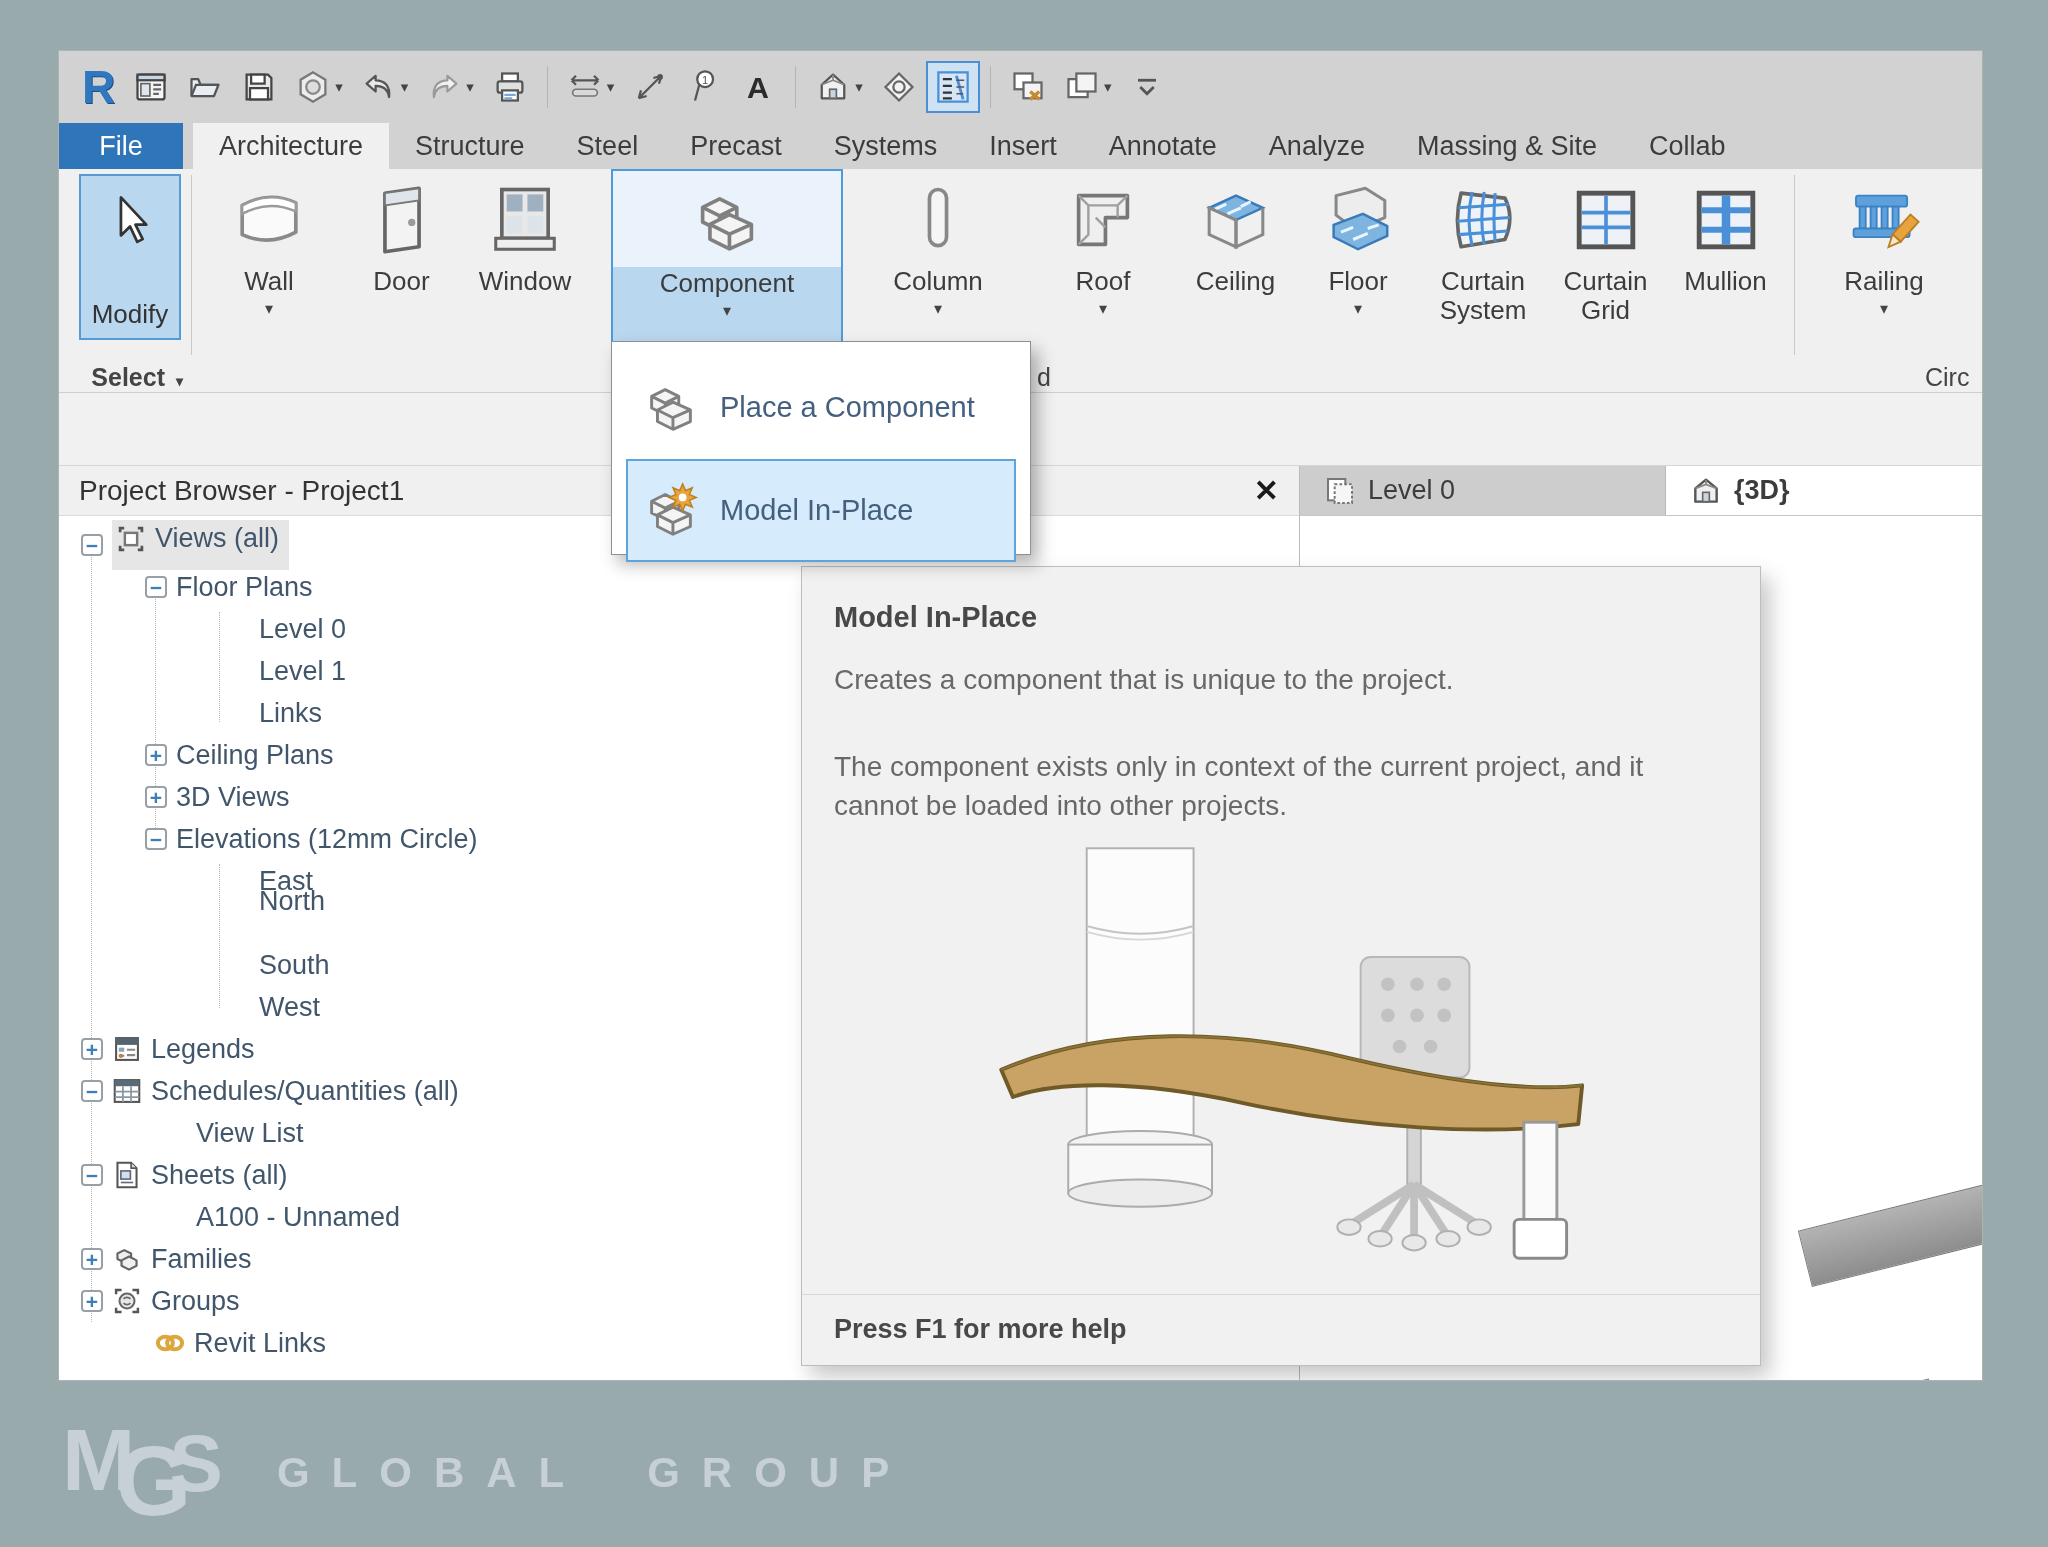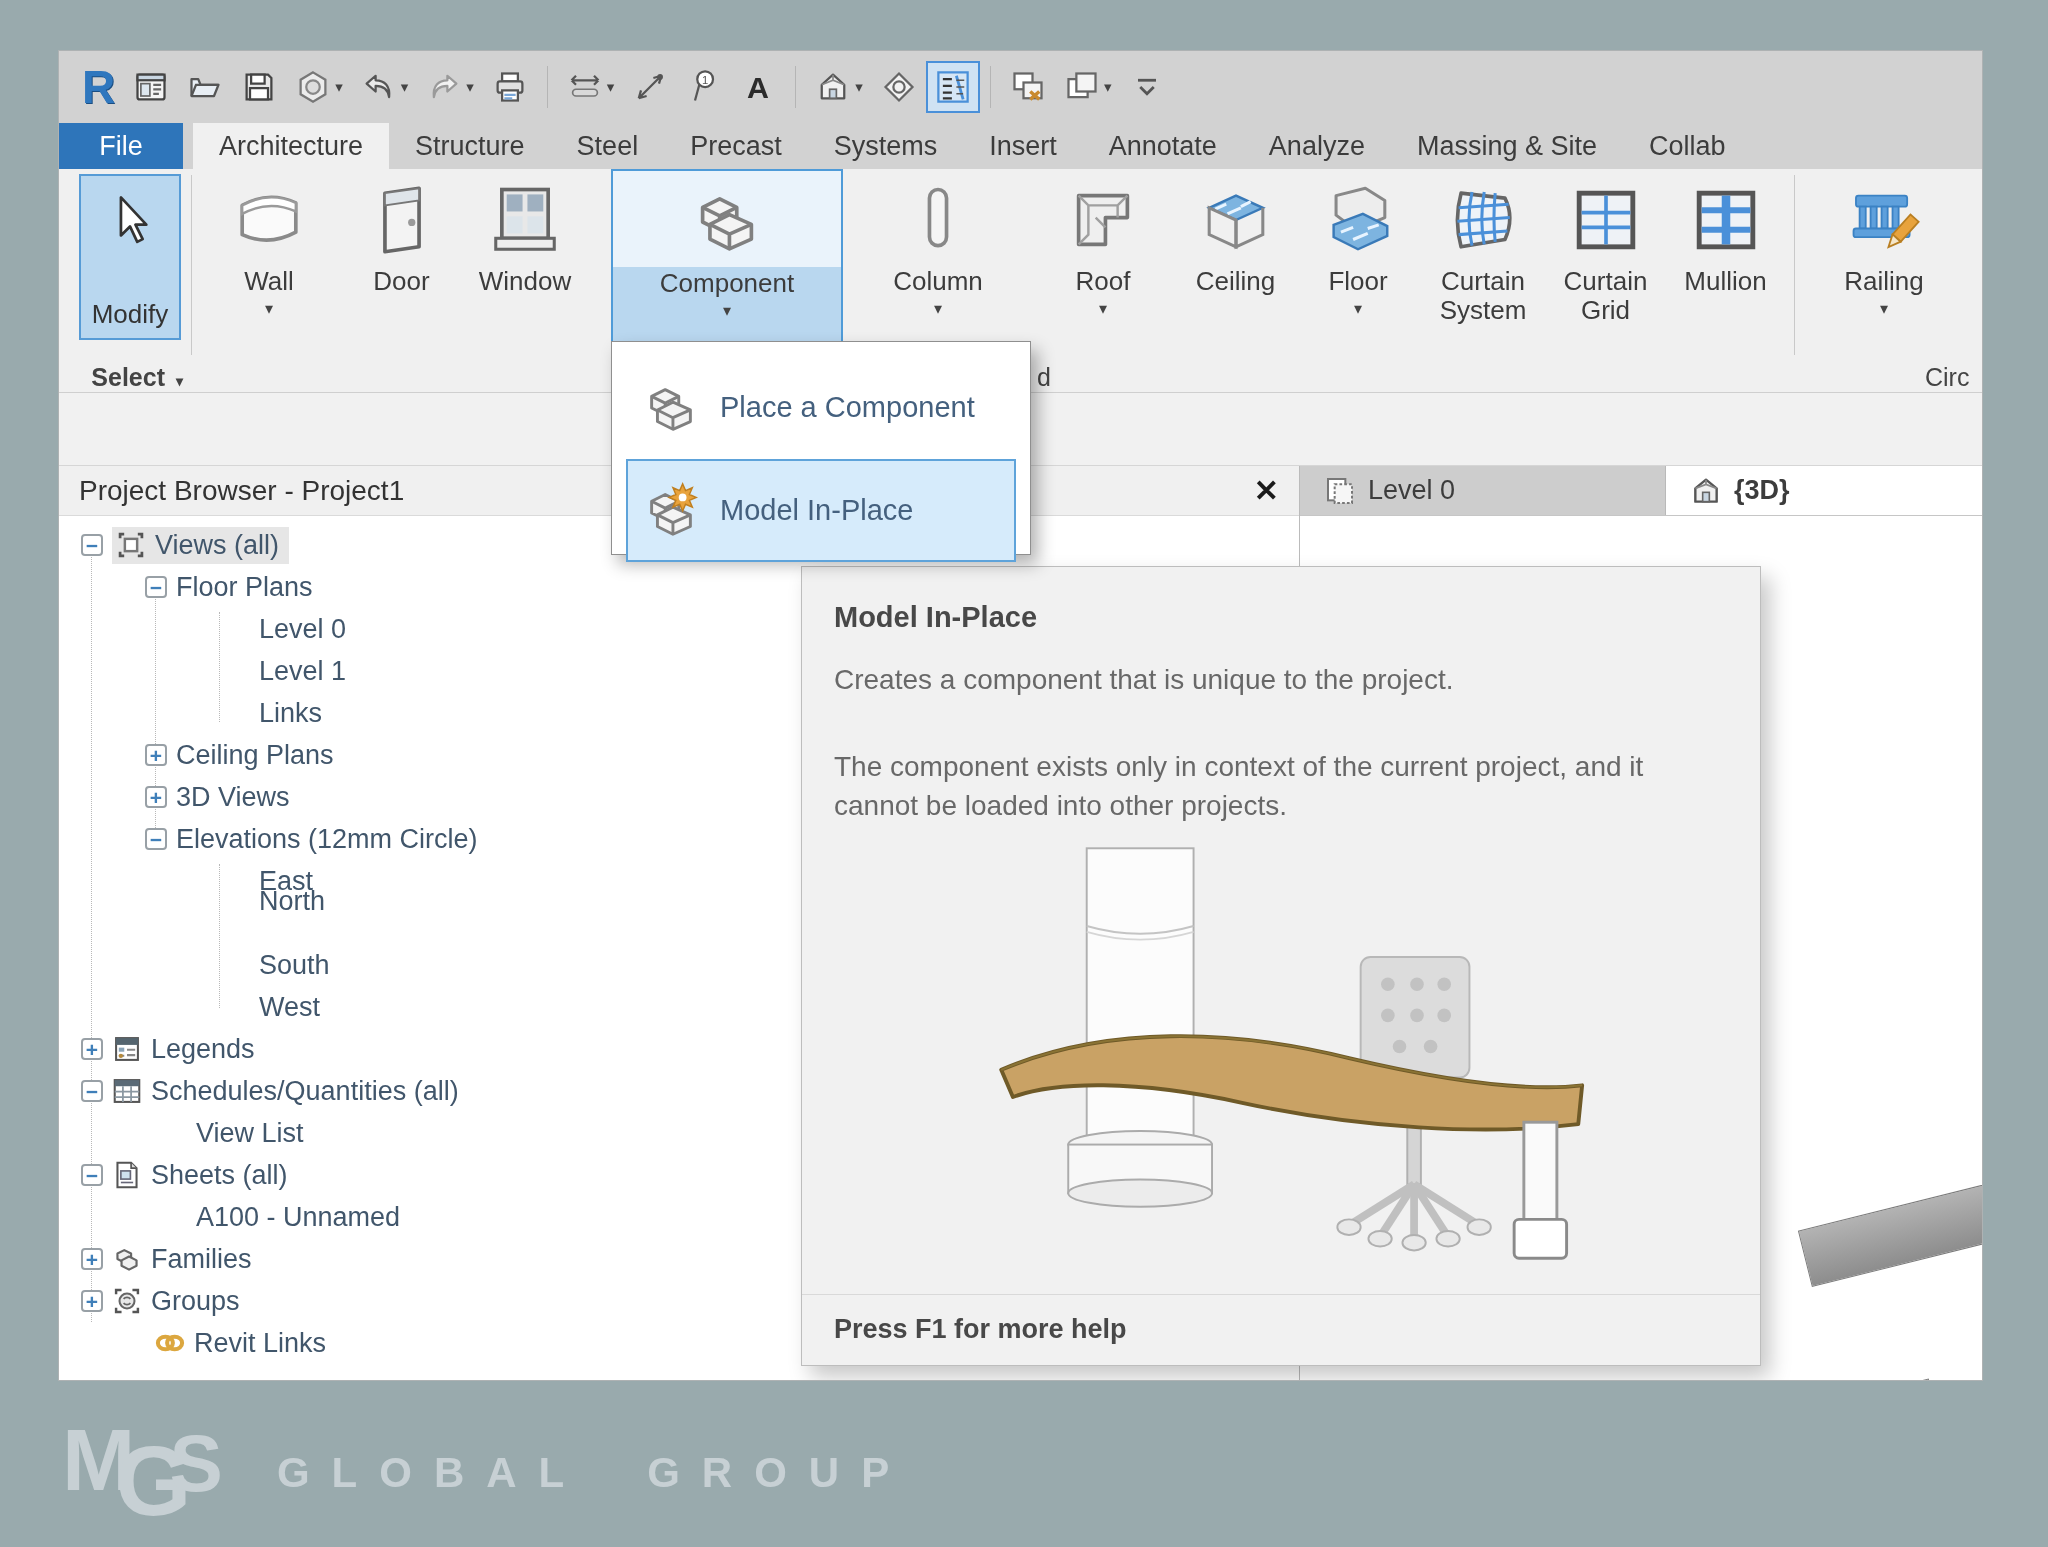--- a/index.html
+++ b/index.html
@@ -52,21 +52,21 @@
 
   
   .main { position:absolute; left:0; top:415px; width:100%; height:916px; background:#fff; }
   .browser { position:absolute; left:0; top:0; width:1241px; height:100%; background:#fff; border-right:1px solid #bbb; }
   .bheader { height:50px; background:#f0f0f0; border-bottom:1px solid #dadada; display:flex; align-items:center; padding:0 20px; font-size:28px; color:#333; }
   .bclose { margin-left:auto; font-size:30px; color:#1a1a1a; font-weight:600; cursor:default; }
   .tree { position:absolute; left:0; top:50px; right:0; bottom:0; overflow:hidden; }
   .trow { position:absolute; left:0; width:100%; height:42px; display:flex; align-items:center; font-size:27px; color:#41566b; white-space:nowrap; }
   .exp { flex:0 0 22px; width:22px; height:22px; border:2px solid #98a0a6; border-radius:4px; background:#fff; color:#3f7fb9; display:flex; align-items:center; justify-content:center; font-size:21px; line-height:1; margin-right:9px; font-weight:700; }
   .tico { width:30px; height:30px; margin-right:9px; display:inline-block; } .tico svg{width:100%;height:100%;}
-  .selwrap { display:flex; align-items:center; background:#e6e6e6; padding:3px 10px 3px 4px; }
+  .selwrap { display:flex; align-items:center; background:#e6e6e6; padding:3px 10px 16px 4px; }
   .guide { position:absolute; border-left:1px dotted #b8b8b8; width:0; }
   .g1 { left:32px; top:32px; height:774px; }
   .g2 { left:96px; top:74px; height:250px; }
   .g3 { left:160px; top:96px; height:110px; }
   .g4 { left:160px; top:348px; height:144px; }
 
   .drawing { position:absolute; left:1241px; top:0; right:0; bottom:0; background:#fff; }
   .viewtabs { height:50px; display:flex; background:#fff; border-bottom:1px solid #c6c6c6; }
   .vtab { display:flex; align-items:center; gap:12px; padding:0 24px; font-size:27px; color:#3c3c3c; }
   .vtab .ic { width:32px; height:32px; } .vtab .ic svg{width:100%;height:100%;}

